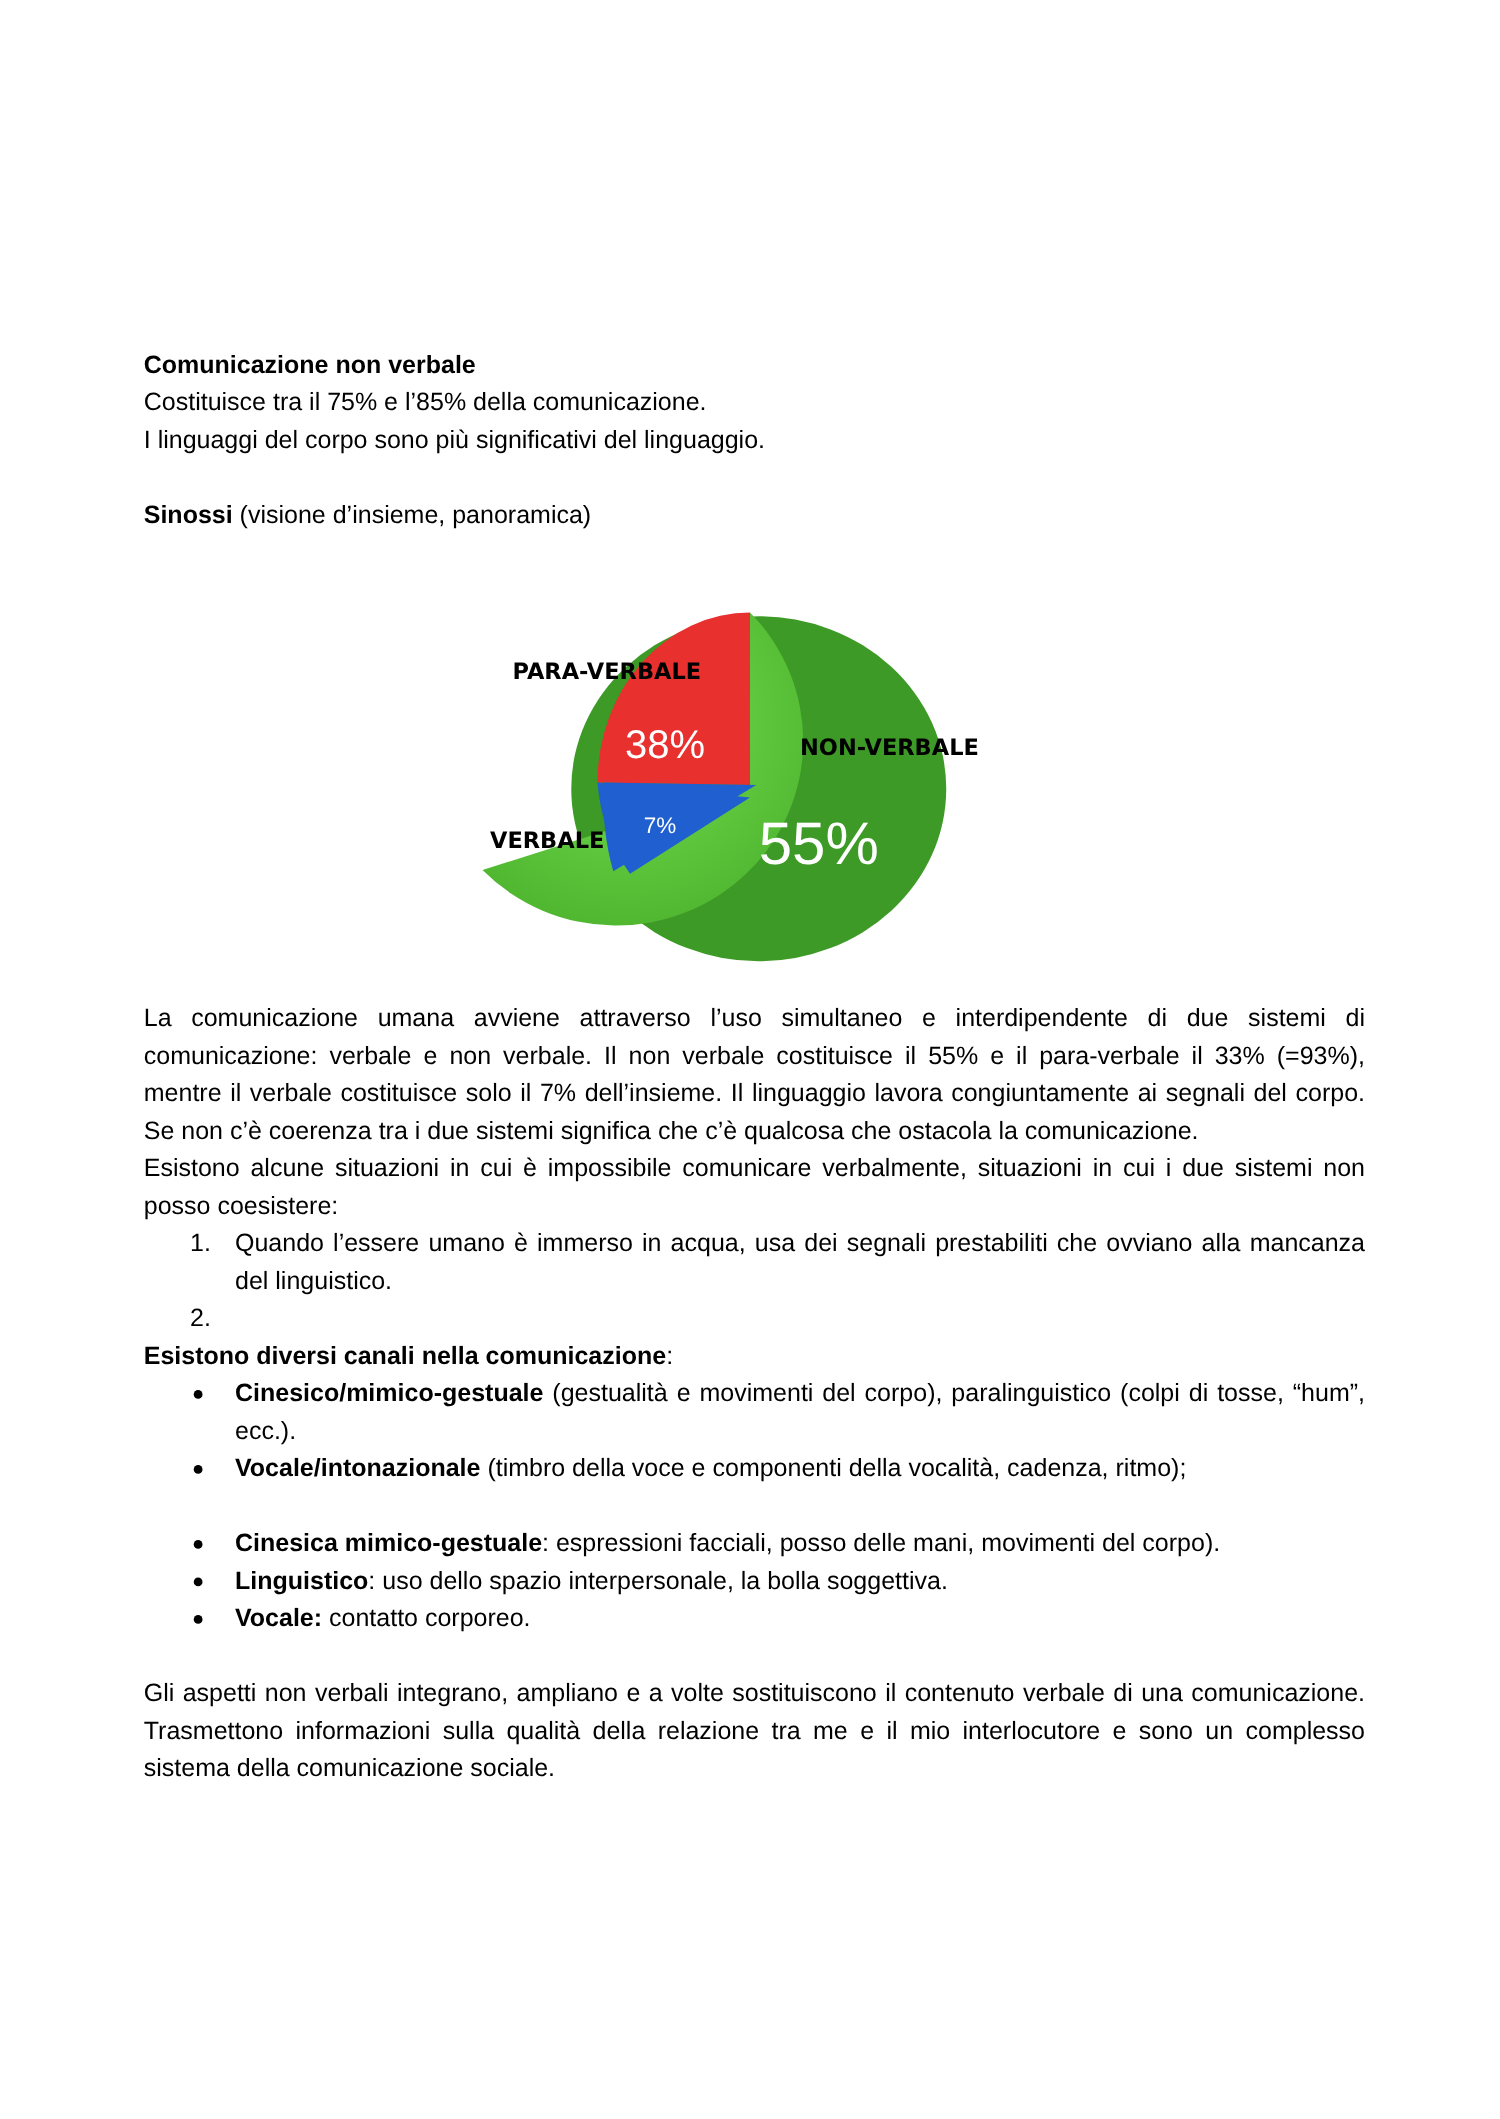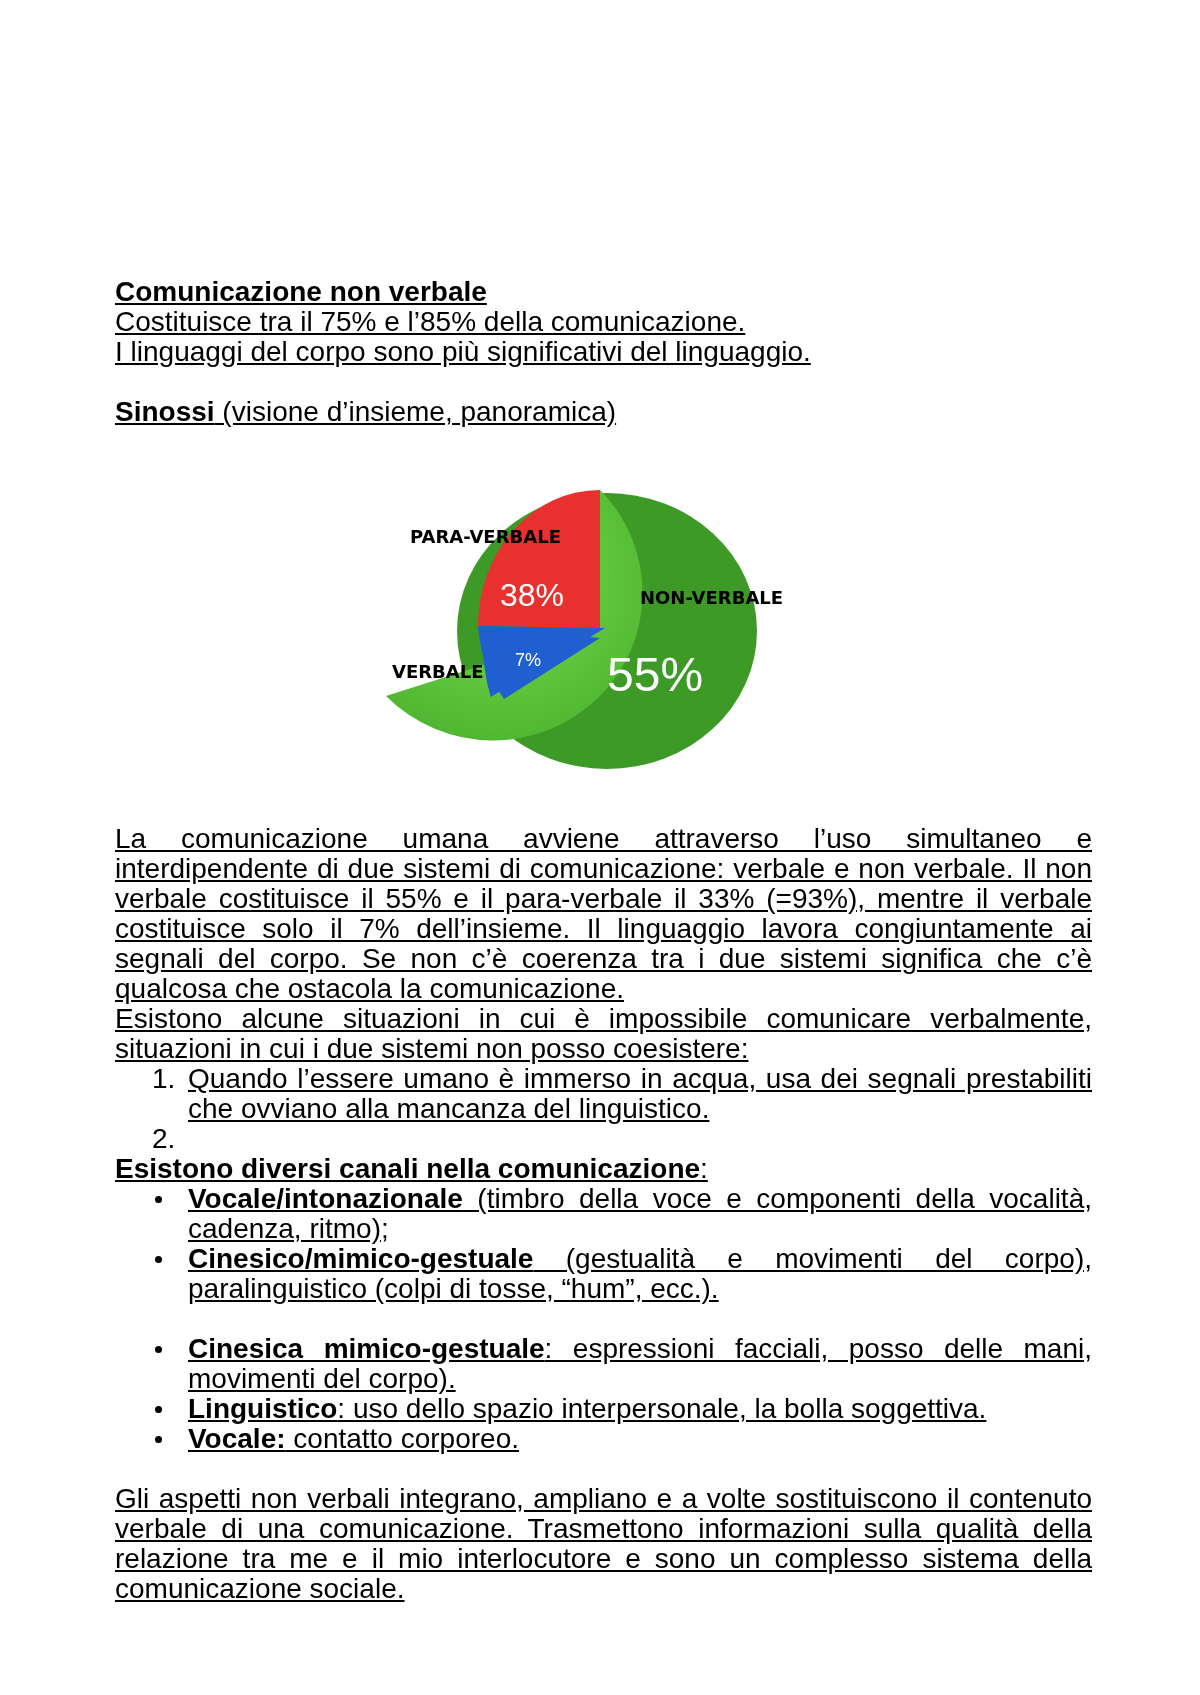--- a/index.html
+++ b/index.html
@@ -1,19 +1,19 @@
 <!DOCTYPE html>
 <html><head>
 <meta charset="utf-8">
 <style>
   html, body { margin:0; padding:0; background:#ffffff; }
   body { width:1200px; height:1695px; position:relative; overflow:hidden; font-family:"Liberation Sans", sans-serif; color:#000; }
   .page { position:absolute; left:0; top:0; width:1200px; height:1695px; }
   .title { position:absolute; left:0; width:1200px; top:140px; text-align:center; font-family:"DejaVu Sans", sans-serif; font-weight:bold; font-size:44px; line-height:52px; }
-  .body { position:absolute; left:115px; width:977px; font-size:28px; line-height:30px;text-decoration:underline; }
+  .body { position:absolute; left:115px; width:977px; font-size:20px; line-height:30px; }
   .blk { margin:0; }
   .bold { font-weight:bold; }
   .just { text-align:justify; text-align-last:left; }
   .gap { height:30px; }
   .li { position:relative; padding-left:73px; text-align:justify; text-align-last:left; }
   .li .marker { position:absolute; left:37px; top:0; }
   .li .bullet { position:absolute; left:40px; top:12px; width:7px; height:7px; border-radius:50%; background:#000; }
   .chart { position:absolute; left:380px; top:476px; width:460px; height:300px; }
   .chart svg { display:block; }
   .lbl { font-family:"DejaVu Sans", sans-serif; font-weight:bold; font-size:18px; }
@@ -51,32 +51,32 @@
       <path d="M220 162 L98 150 A122 136 0 0 0 124 223 Z" fill="#1f5fd0"></path>
       <text class="lbl" x="30" y="67">PARA-VERBALE</text>
       <text class="lbl" x="260" y="128">NON-VERBALE</text>
       <text class="lbl" x="12" y="202">VERBALE</text>
       <text x="120" y="130" fill="#ffffff" font-size="32" font-family="Liberation Sans, sans-serif">38%</text>
       <text x="135" y="190" fill="#ffffff" font-size="18" font-family="Liberation Sans, sans-serif">7%</text>
       <text x="227" y="215" fill="#ffffff" font-size="48" font-family="Liberation Sans, sans-serif">55%</text>
     </svg>
   </div>
 
-  <div class="body just" style="top:824px;">
+  <div class="body just" style="top:800px;">
     <p class="blk just">La comunicazione umana avviene attraverso l’uso simultaneo e interdipendente di due sistemi di comunicazione: verbale e non verbale. Il non verbale costituisce il 55% e il para-verbale il 33% (=93%), mentre il verbale costituisce solo il 7% dell’insieme. Il linguaggio lavora congiuntamente ai segnali del corpo. Se non c’è coerenza tra i due sistemi significa che c’è qualcosa che ostacola la comunicazione.</p>
     <p class="blk just">Esistono alcune situazioni in cui è impossibile comunicare verbalmente, situazioni in cui i due sistemi non posso coesistere:</p>
     <div>
       <div class="li"><span class="marker">1.</span><span>Quando l’essere umano è immerso in acqua, usa dei segnali prestabiliti che ovviano alla mancanza del linguistico.</span></div>
       <div class="li"><span class="marker">2.</span></div>
     </div>
     <div class="gap"></div>
     <p class="blk"><span class="bold">Esistono diversi canali nella comunicazione</span><span>:</span></p>
     <div>
+      <div class="li"><span class="bullet"></span><span class="bold">Cinesico/mimico-gestuale</span><span> (gestualità e movimenti del corpo), paralinguistico (colpi di tosse, “hum”, ecc.).</span></div>
       <div class="li"><span class="bullet"></span><span class="bold">Vocale/intonazionale</span><span> (timbro della voce e componenti della vocalità, cadenza, ritmo);</span></div>
-      <div class="li"><span class="bullet"></span><span class="bold">Cinesico/mimico-gestuale</span><span> (gestualità e movimenti del corpo), paralinguistico (colpi di tosse, “hum”, ecc.).</span></div>
     </div>
     <div class="gap"></div>
     <div>
       <div class="li"><span class="bullet"></span><span class="bold">Cinesica mimico-gestuale</span><span>: espressioni facciali, posso delle mani, movimenti del corpo).</span></div>
       <div class="li"><span class="bullet"></span><span class="bold">Linguistico</span><span>: uso dello spazio interpersonale, la bolla soggettiva.</span></div>
       <div class="li"><span class="bullet"></span><span class="bold">Vocale:</span><span> contatto corporeo.</span></div>
     </div>
     <div class="gap"></div>
     <p class="blk just">Gli aspetti non verbali integrano, ampliano e a volte sostituiscono il contenuto verbale di una comunicazione. Trasmettono informazioni sulla qualità della relazione tra me e il mio interlocutore e sono un complesso sistema della comunicazione sociale.</p>
   </div>

